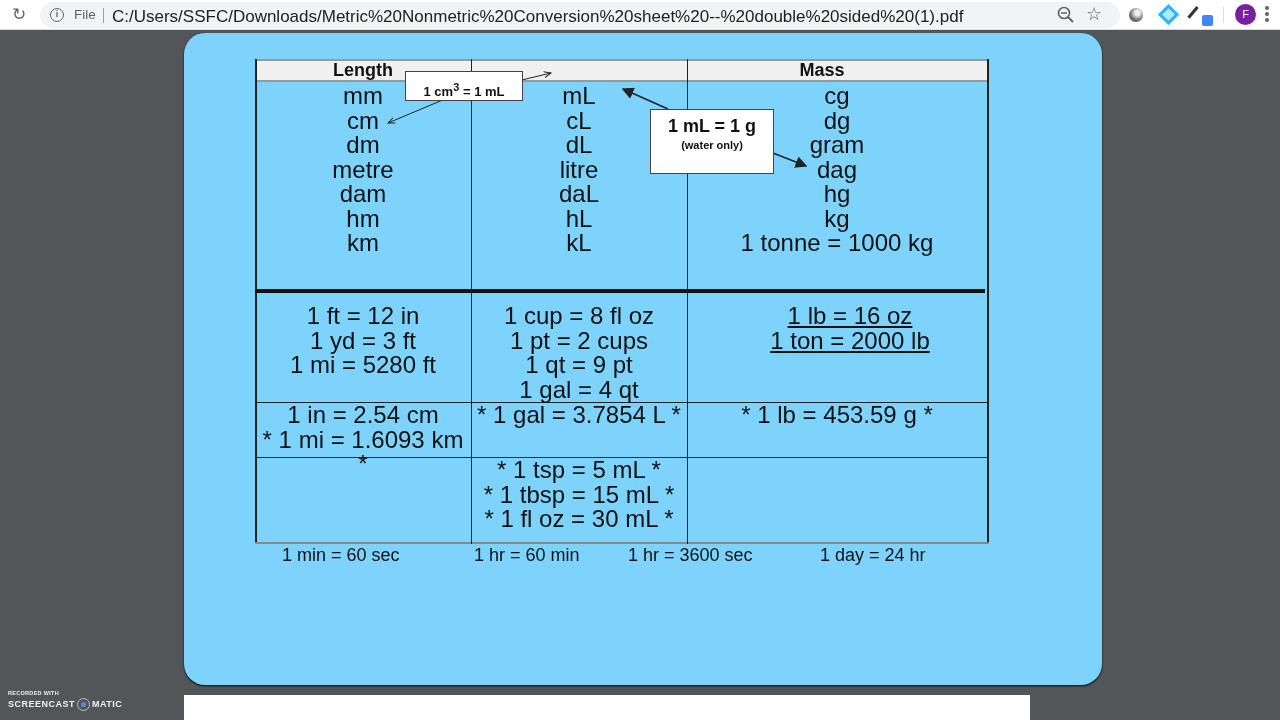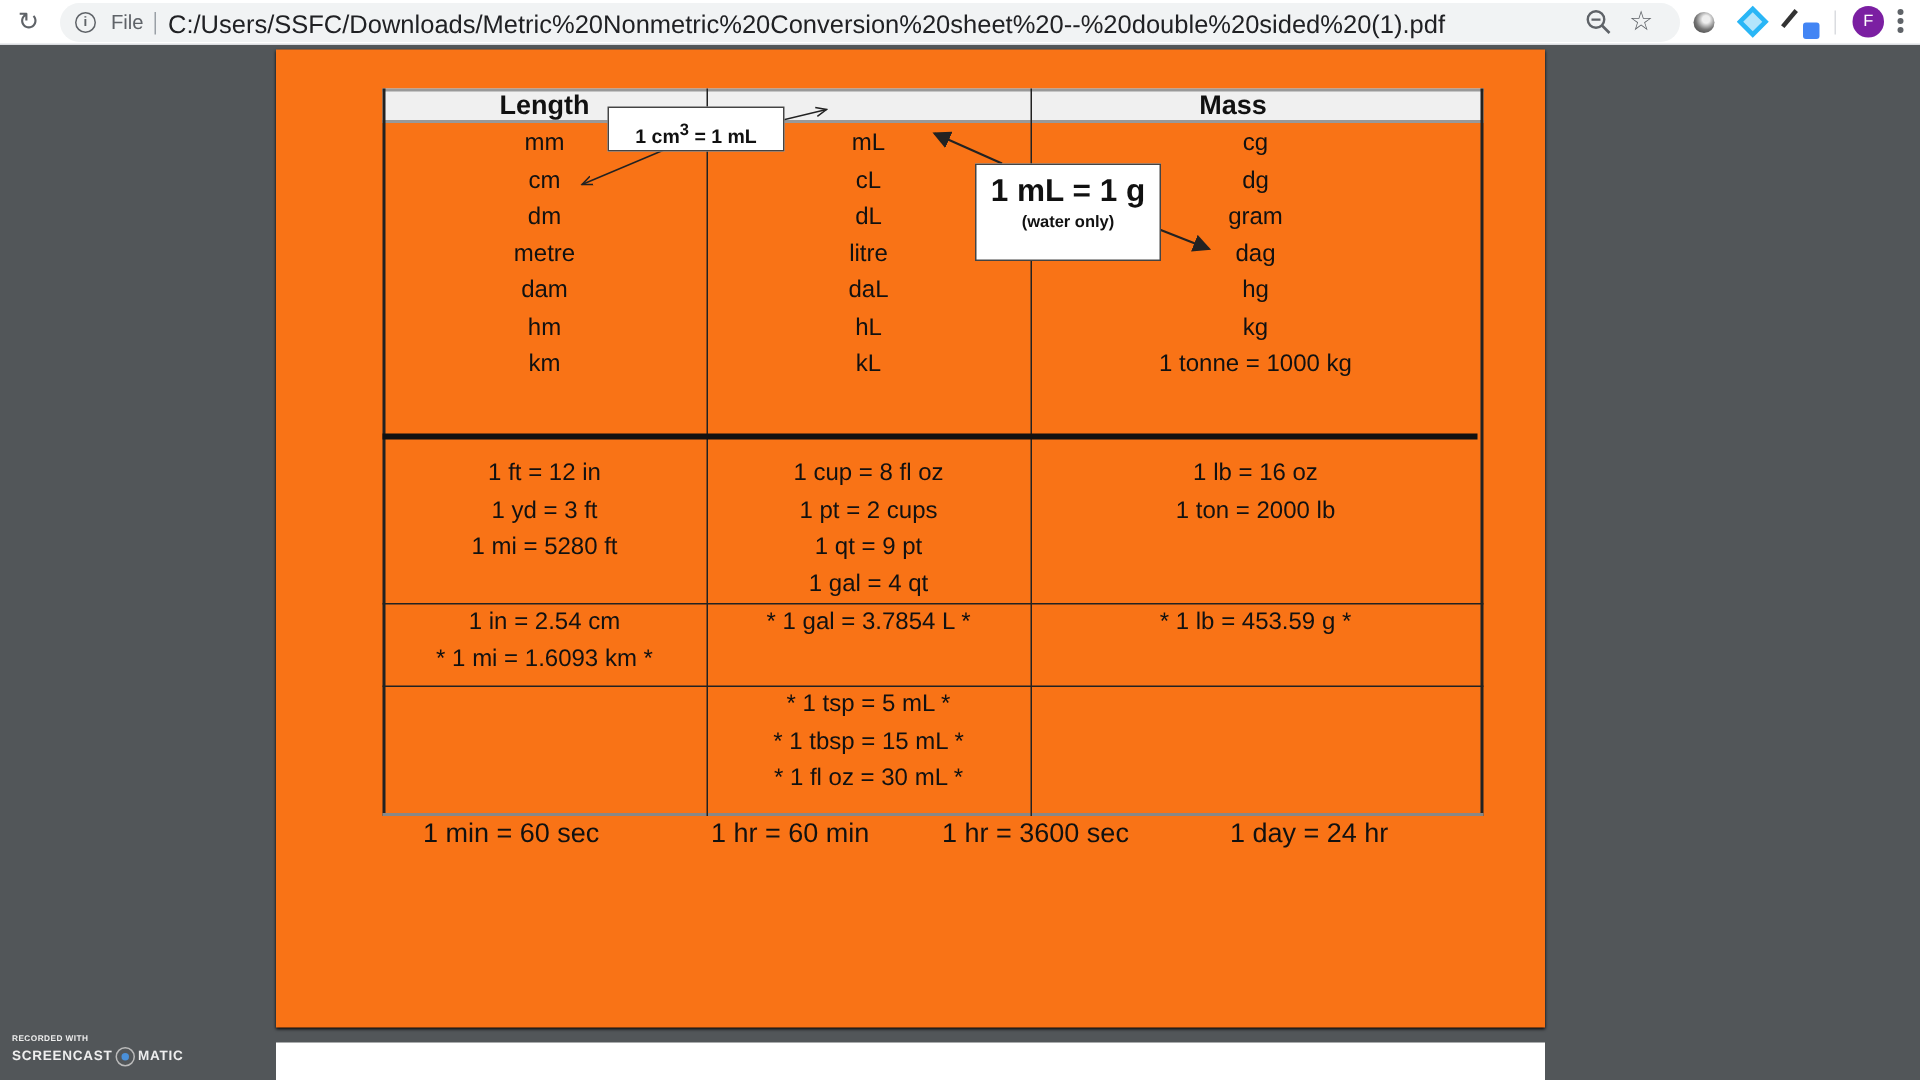--- a/index.html
+++ b/index.html
@@ -16,25 +16,25 @@
   .ext1 { position: absolute; left: 1129px; top: 8px; width: 14px; height: 14px; border-radius: 50%; background: radial-gradient(circle at 60% 35%, #eee 20%, #777 55%, #333 100%); }
   .ext2 { position: absolute; left: 1161px; top: 7px; width: 15px; height: 15px; transform: rotate(45deg); border: 3px solid #29b6f6; background: #b3e5fc; }
   .ext3 { position: absolute; left: 1193px; top: 5px; width: 20px; height: 22px; }
   .ext3 .drop { position: absolute; left: 3px; top: 2px; width: 3px; height: 14px; background: #333; transform: rotate(40deg); transform-origin: top; }
   .ext3 .sq { position: absolute; left: 9px; top: 10px; width: 11px; height: 11px; background: #4285f4; border-radius: 2px; }
   .vsep { position: absolute; left: 1223px; top: 7px; width: 1px; height: 16px; background: #dadce0; }
   .avatar { position: absolute; left: 1235px; top: 4px; width: 21px; height: 21px; border-radius: 50%; background: #7b1fa2; color: #fff; font-size: 11px; text-align: center; line-height: 21px; }
   .menu-icon { position: absolute; left: 1265px; top: 6px; width: 4px; height: 18px; }
   .menu-icon i { display: block; width: 4px; height: 4px; background: #5f6368; border-radius: 50%; margin-bottom: 2px; }
 
-  .page { position: absolute; left: 184px; top: 33px; width: 846px; height: 652px; background: #f97316; box-shadow: 0 1px 2px #000; }
+  .page { position: absolute; left: 184px; top: 33px; width: 918px; height: 652px; background: #7dd3fc; box-shadow: 0 1px 2px #000; border-radius: 21px; }
   .page2 { position: absolute; left: 184px; top: 695px; width: 846px; height: 40px; background: #ffffff; }
 
   .sheet { position: absolute; left: 71px; top: 26px; width: 734px; height: 485px; }
-  .cell { position: absolute; text-align: center; font-size: 16px; color: #111; line-height: 24.5px; }
+  .cell { position: absolute; text-align: center; font-size: 24px; color: #111; line-height: 24.5px; }
   .line { position: absolute; background: #222; }
   .hdr-bg { position: absolute; left: 0; top: 0; width: 734px; height: 23px; background: #f0f0f0; border-top: 2px solid #999; border-bottom: 2px solid #999; }
   .hdr { position: absolute; top: 1px; font-size: 18px; font-weight: bold; text-align: center; color: #111; }
   .callout { position: absolute; background: #fff; border: 1px solid #444; text-align: center; font-weight: bold; color: #111; }
   .time { position: absolute; top: 486px; font-size: 18px; color: #111; white-space: nowrap; }
   .watermark { position: absolute; left: 8px; top: 690px; color: #eee; }
   .watermark .small { font-size: 5.5px; font-weight: bold; letter-spacing: 0.3px; }
   .watermark .big { font-size: 9px; font-weight: bold; letter-spacing: 0.5px; margin-top: 2px; white-space: nowrap; }
   .watermark .dot { display: inline-block; width: 13px; height: 13px; border: 1.5px solid #bbb; border-radius: 50%; vertical-align: middle; position: relative; margin: 0 2px; }
   .watermark .dot::after { content: ""; position: absolute; left: 3px; top: 3px; width: 5px; height: 5px; background: #4a90d9; border-radius: 50%; }
@@ -129,36 +129,36 @@
       <line x1="200" y1="37" x2="296" y2="14" stroke="#222" stroke-width="1" marker-end="url(#ah)"></line>
       <line x1="413" y1="50" x2="368" y2="30" stroke="#222" stroke-width="1.5" marker-end="url(#ahs)"></line>
       <line x1="518" y1="94" x2="551" y2="107" stroke="#222" stroke-width="1.5" marker-end="url(#ahs)"></line>
     </svg>
 
     <div class="callout" style="left:150px;top:12px;width:118px;height:30px;font-size:13px;line-height:30px;">
       <span>1 cm</span><sup style="font-size:11px;">3</sup>
       <span>= 1 mL</span>
     </div>
     <div class="callout" style="left:395px;top:50px;width:124px;height:65px;">
-      <div style="font-size:21px;margin-top:6px;">1 mL = 1 g</div>
+      <div style="font-size:18px;margin-top:6px;">1 mL = 1 g</div>
       <div style="font-size:11px;margin-top:2px;">(water only)</div>
     </div>
 
     <div class="cell" style="left:0;top:245px;width:216px;">
       <div>1 ft = 12 in</div>
       <div>1 yd = 3 ft</div>
       <div>1 mi = 5280 ft</div>
     </div>
     <div class="cell" style="left:216px;top:245px;width:216px;">
       <div>1 cup = 8 fl oz</div>
       <div>1 pt = 2 cups</div>
       <div>1 qt = 9 pt</div>
       <div>1 gal = 4 qt</div>
     </div>
-    <div class="cell" style="left:432px;top:245px;width:300px;">
+    <div class="cell" style="left:445px;top:245px;width:300px;text-decoration:underline;">
       <div>1 lb = 16 oz</div>
       <div>1 ton = 2000 lb</div>
     </div>
 
     <div class="cell" style="left:0;top:344px;width:216px;">
       <div>1 in = 2.54 cm</div>
       <div>* 1 mi = 1.6093 km *</div>
     </div>
     <div class="cell" style="left:216px;top:344px;width:216px;">
       <div>* 1 gal = 3.7854 L *</div>

